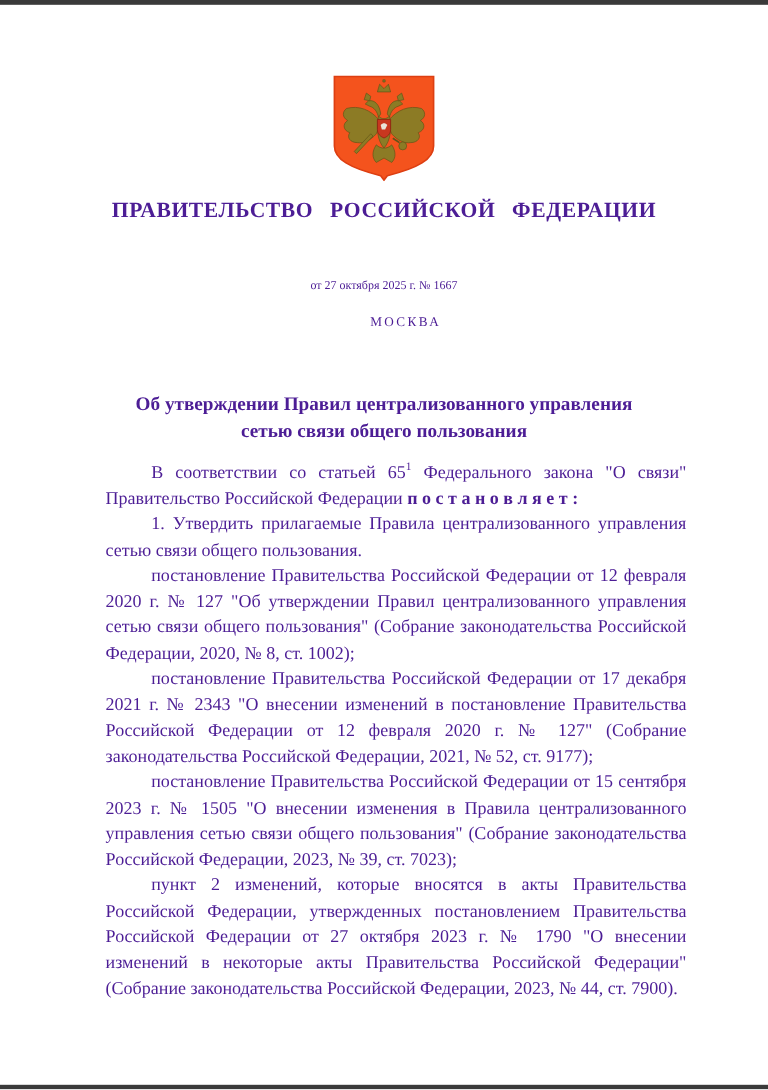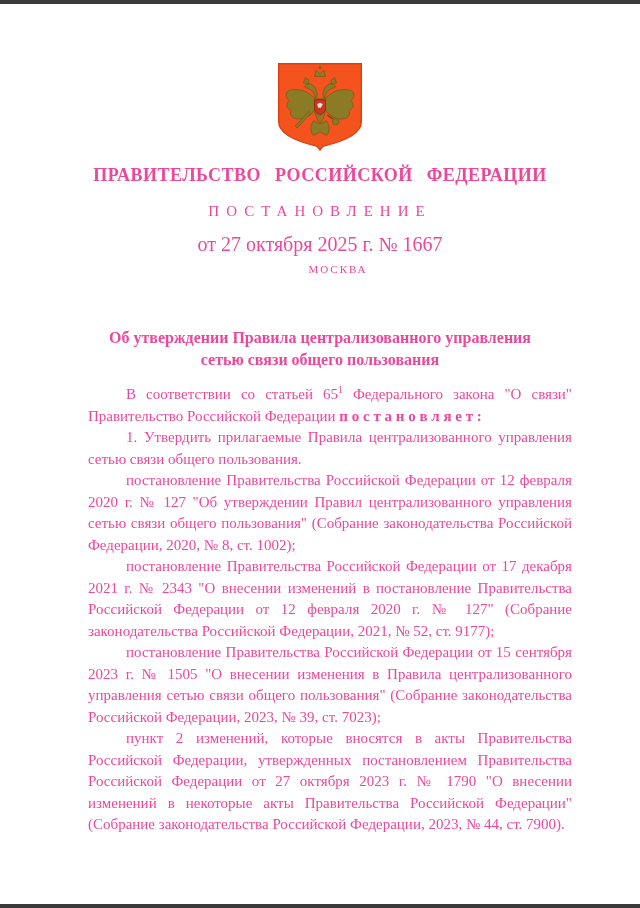--- a/index.html
+++ b/index.html
@@ -4,21 +4,21 @@
 <style>
   html, body { margin: 0; padding: 0; background: #ffffff; }
   .page {
     position: relative;
     width: 640px;
     height: 908px;
     margin: 0 auto;
     background: #ffffff;
     overflow: hidden;
     font-family: "Liberation Serif", "DejaVu Serif", serif;
-    color: #ec4899;
+    color: #4c1d95;
   }
   .edge { position: absolute; left: 0; right: 0; height: 4px; background: #3a3a3a; }
   .edge.top { top: 0; }
   .edge.bottom { bottom: 0; }
 
   .emblem {
     position: absolute;
     top: 61px;
     left: 50%;
     transform: translateX(-50%);
@@ -44,21 +44,21 @@
     left: 0; right: 0;
     text-align: center;
     font-size: 15px;
     letter-spacing: 7px;
   }
   .date-number {
     position: absolute;
     top: 233px;
     left: 0; right: 0;
     text-align: center;
-    font-size: 20px;
+    font-size: 10px;
   }
   .city {
     position: absolute;
     top: 263px;
     left: 0; right: 0;
     text-align: center;
     font-size: 11px;
     letter-spacing: 2px;
     padding-left: 36px;
   }
@@ -121,26 +121,25 @@
         <path d="M44 17 L46 10 L50 14 L54 10 L56 17 Z"></path>
         <path d="M49 8 h2 v-2 h-2 Z"></path>
       </g>
 
       <path d="M44 42 h12 v9 c0 4.2 -2.6 6.3 -6 7.8 c-3.4 -1.5 -6 -3.6 -6 -7.8 Z" stroke="#8C1F10" stroke-width="0.7" fill="#C8371F"></path>
       <path d="M47 47 c2 -2.2 4.2 -2.2 6 0 l-2 4 l-3 0 Z" stroke="none" fill="#E9E4D8"></path>
     </svg>
   </div>
 
   <div class="gov-title">ПРАВИТЕЛЬСТВО РОССИЙСКОЙ ФЕДЕРАЦИИ</div>
-  <div class="doc-type">ПОСТАНОВЛЕНИЕ</div>
   <div class="date-number">от 27 октября 2025 г. № 1667</div>
   <div class="city">МОСКВА</div>
 
   <div class="doc-title">
-    <div>Об утверждении Правила централизованного управления</div>
+    <div>Об утверждении Правил централизованного управления</div>
     <div>сетью связи общего пользования</div>
   </div>
 
   <div class="body-text">
     <p class="para"><span>В соответствии со статьей 65</span><sup>1</sup><span> Федерального закона "О связи" Правительство Российской Федерации </span><span class="decree-word">п о с т а н о в л я е т :</span></p>
     <p class="para">1. Утвердить прилагаемые Правила централизованного управления сетью связи общего пользования.</p>
     <p class="para">постановление Правительства Российской Федерации от 12&nbsp;февраля 2020&nbsp;г. №&nbsp;127 "Об утверждении Правил централизованного управления сетью связи общего пользования" (Собрание законодательства Российской Федерации, 2020, №&nbsp;8, ст.&nbsp;1002);</p>
     <p class="para">постановление Правительства Российской Федерации от 17&nbsp;декабря 2021&nbsp;г. №&nbsp;2343 "О внесении изменений в постановление Правительства Российской Федерации от 12&nbsp;февраля 2020&nbsp;г. №&nbsp;127" (Собрание законодательства Российской Федерации, 2021, №&nbsp;52, ст.&nbsp;9177);</p>
     <p class="para">постановление Правительства Российской Федерации от 15&nbsp;сентября 2023&nbsp;г. №&nbsp;1505 "О внесении изменения в Правила централизованного управления сетью связи общего пользования" (Собрание законодательства Российской Федерации, 2023, №&nbsp;39, ст.&nbsp;7023);</p>
     <p class="para">пункт&nbsp;2 изменений, которые вносятся в акты Правительства Российской Федерации, утвержденных постановлением Правительства Российской Федерации от 27&nbsp;октября 2023&nbsp;г. №&nbsp;1790 "О внесении изменений в некоторые акты Правительства Российской Федерации" (Собрание законодательства Российской Федерации, 2023, №&nbsp;44, ст.&nbsp;7900).</p>

